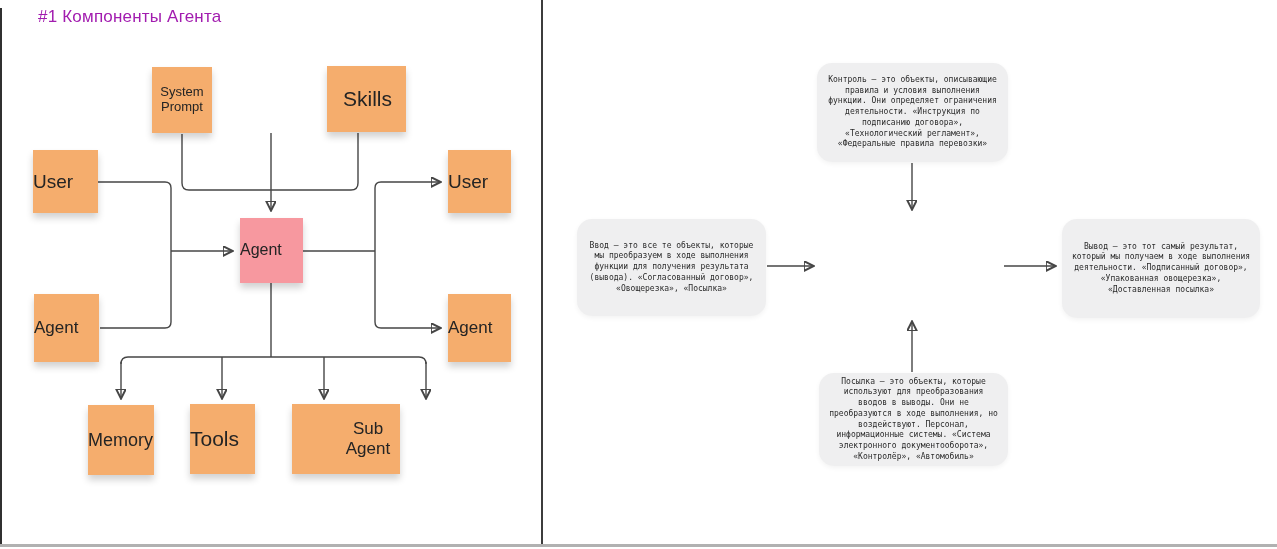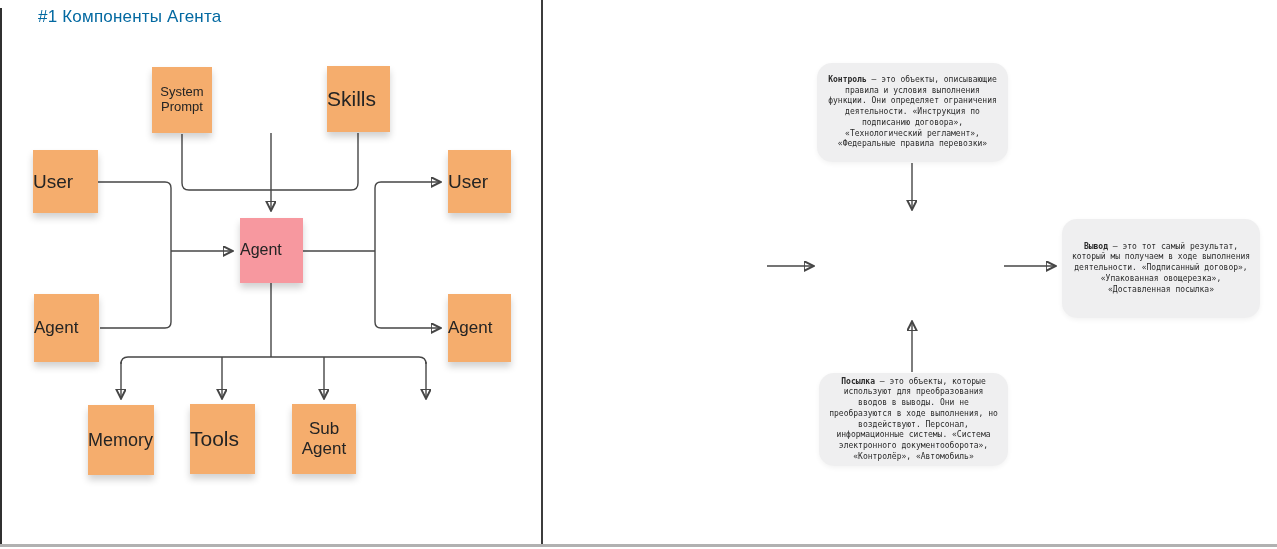--- a/index.html
+++ b/index.html
@@ -1,53 +1,53 @@
 <!DOCTYPE html>
 <html><head>
 <meta charset="utf-8">
 <style>
   html,body{margin:0;padding:0;background:#ffffff;}
   .board{position:relative;width:1277px;height:549px;background:#ffffff;overflow:hidden;
          font-family:"Liberation Sans",sans-serif;}
-  .frame-title{position:absolute;font-size:17px;font-weight:500;color:#0369a1;letter-spacing:.2px;}
+  .frame-title{position:absolute;font-size:17px;font-weight:500;color:#a21caf;letter-spacing:.2px;}
   #title-left{left:38px;top:7px;}
   #title-right{left:570px;top:6px;}
 
   .edge-left{position:absolute;left:0;top:8px;width:2px;height:537px;background:#303030;}
   .divider{position:absolute;left:541px;top:0;width:2px;height:545px;background:#3c3c3c;}
   .edge-bottom{position:absolute;left:0;top:544px;width:1277px;height:3px;background:#b1b1b1;}
 
   .connectors{position:absolute;left:0;top:0;width:1277px;height:549px;pointer-events:none;}
   .connectors path{fill:none;stroke:#464646;stroke-width:1.4;}
 
   .sticky{position:absolute;display:flex;align-items:center;justify-content:flex-start;
           text-align:center;background:#f5ad6d;color:#242424;
           box-shadow:0 5px 7px rgba(0,0,0,0.18);line-height:1.15;}
   .sticky.pink{background:#f7989f;}
   .fs12{font-size:18px;} .fs13{font-size:13px;} .fs14{font-size:14px;}
   .fs16{font-size:16px;} .fs17{font-size:17px;} .fs19{font-size:19px;} .fs21{font-size:21px;}
 
   #st-system-prompt{left:152px;top:67px;width:60px;height:66px;}
   #st-pattern{left:240px;top:67px;width:62px;height:65px;}
-  #st-skills{left:327px;top:66px;width:63px;height:66px;}
+  #st-skills{left:327px;top:66px;width:63px;height:66px;padding-left:16px;}
   #st-user-left{left:33px;top:150px;width:65px;height:63px;}
   #st-user-right{left:448px;top:150px;width:63px;height:63px;}
   #st-agent-center{left:240px;top:218px;width:63px;height:65px;}
   #st-agent-left{left:34px;top:294px;width:65px;height:68px;}
   #st-agent-right{left:448px;top:294px;width:63px;height:68px;}
   #st-memory{left:88px;top:405px;width:66px;height:70px;}
   #st-tools{left:190px;top:404px;width:65px;height:70px;}
-  #st-sub-agent{left:292px;top:404px;width:64px;height:70px;}
+  #st-sub-agent{left:292px;top:404px;width:64px;height:70px;padding-left:44px;}
   #st-llm{left:394px;top:404px;width:65px;height:70px;}
 
   .idef-box{position:absolute;display:flex;align-items:center;justify-content:center;
             text-align:center;background:#efeff0;border-radius:15px;color:#2b2b2b;
             font-family:"DejaVu Sans Mono",monospace;font-size:8px;line-height:1.34;
             padding:0 8px;box-sizing:border-box;box-shadow:0 2px 5px rgba(0,0,0,0.05);}
-  .idef-box b{font-weight:bold;}
+  .idef-box b{font-weight:normal;}
   #box-control{left:817px;top:63px;width:191px;height:99px;}
   #box-input{left:577px;top:219px;width:189px;height:97px;}
   #box-function{left:819px;top:215px;width:184px;height:100px;background:#a8e8e6;border-radius:18px;}
   #box-output{left:1062px;top:219px;width:198px;height:99px;}
   #box-mechanism{left:819px;top:373px;width:189px;height:93px;}
 </style>
 </head>
 <body>
 
 <div class="board">
@@ -115,20 +115,23 @@
   <div class="sticky fs21" id="st-tools">
       <span>Tools</span>
     </div>
   <div class="sticky fs17" id="st-sub-agent">
       <span>Sub Agent</span>
     </div>
 
   <div class="idef-box" id="box-control">
     <div><b>Контроль</b><span> – это объекты, описывающие правила и условия выполнения функции. Они определяет ограничения деятельности. «Инструкция по подписанию договора», «Технологический регламент», «Федеральные правила перевозки»</span></div>
   </div>
+  <div class="idef-box" id="box-input">
+    <div><b>Ввод</b><span> – это все те объекты, которые мы преобразуем в ходе выполнения функции для получения результата (вывода). «Согласованный договор», «Овощерезка», «Посылка»</span></div>
+  </div>
   <div class="idef-box" id="box-output">
     <div><b>Вывод</b><span> – это тот самый результат, который мы получаем в ходе выполнения деятельности. «Подписанный договор», «Упакованная овощерезка», «Доставленная посылка»</span></div>
   </div>
   <div class="idef-box" id="box-mechanism">
     <div><b>Посылка</b><span> – это объекты, которые используют для преобразования вводов в выводы. Они не преобразуются в ходе выполнения, но воздействуют. Персонал, информационные системы. «Система электронного документооборота», «Контролёр», «Автомобиль»</span></div>
   </div>
 
 </div>
 
 </body></html>

